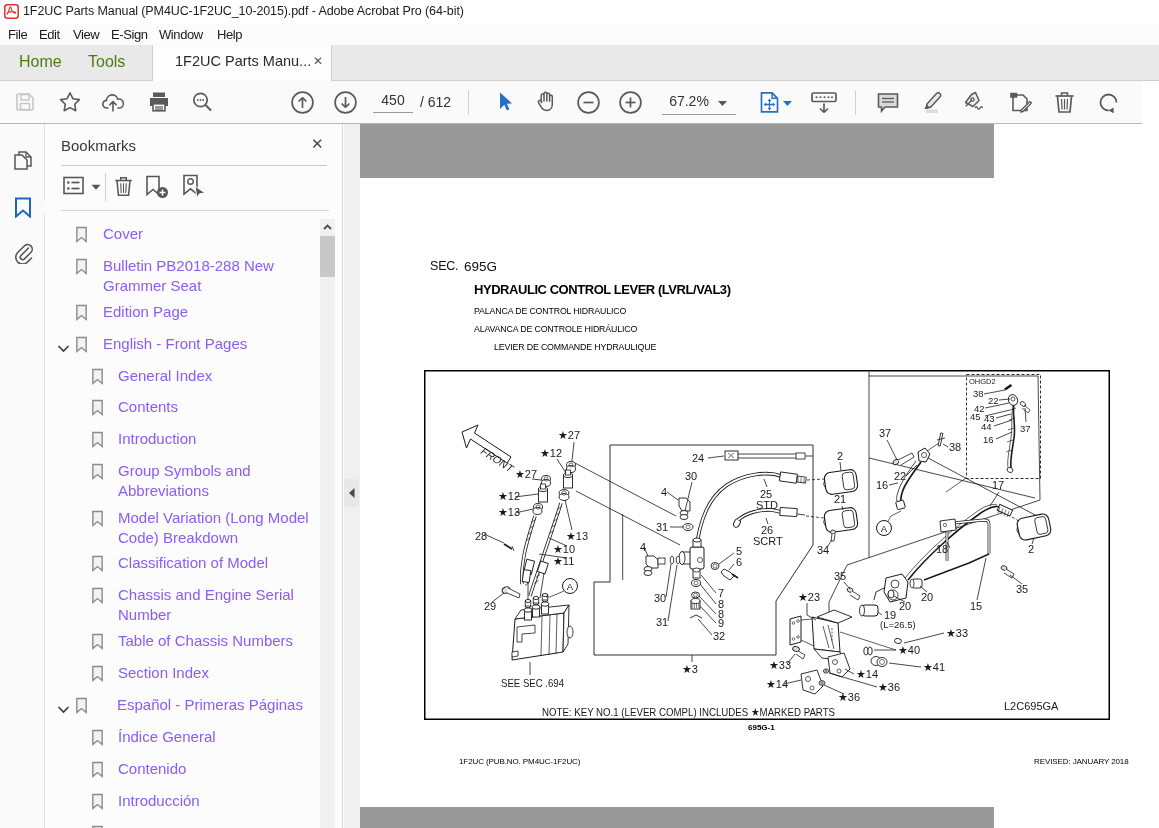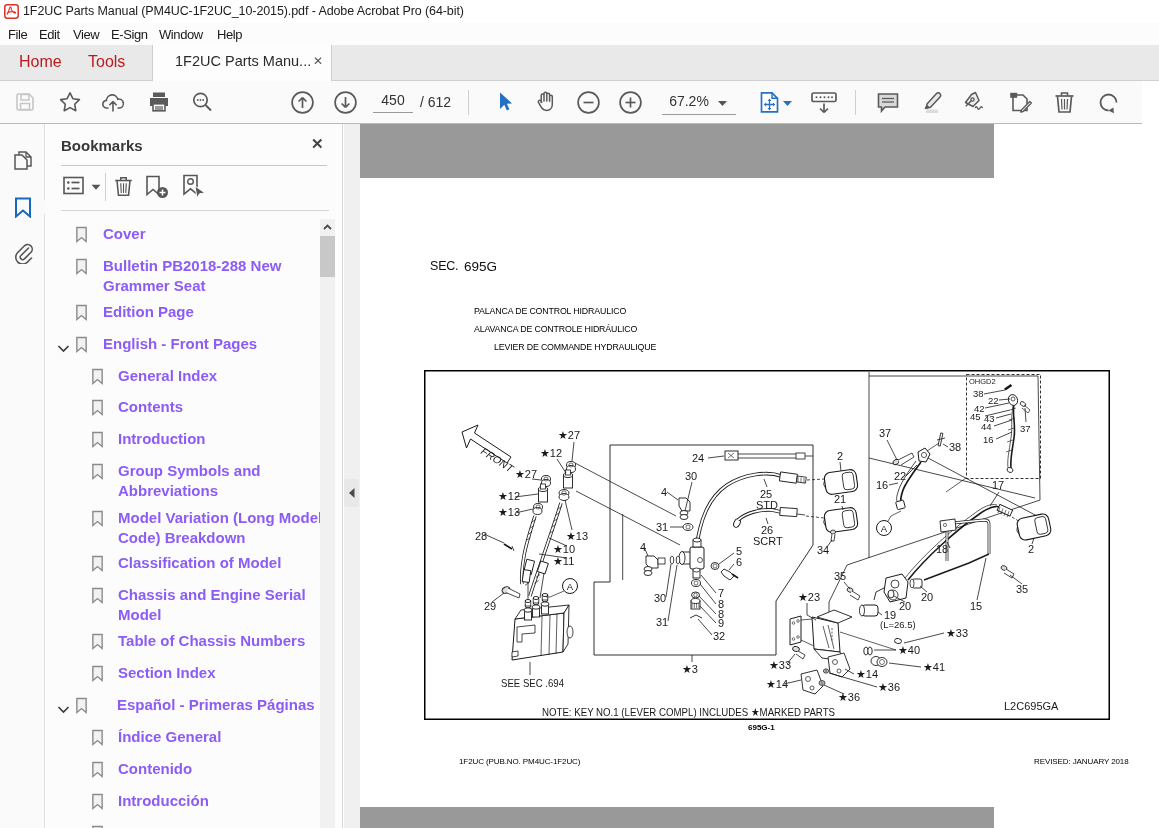--- a/index.html
+++ b/index.html
@@ -10,40 +10,40 @@
   
   #titlebar { left:0; top:0; width:1159px; height:23px; background:#fff;text-align:right; }
   #titlebar .txt { position:absolute; left:23px; top:4px; font-size:12.5px; letter-spacing:-0.1px; color:#1c1c1c; }
 
   
   #menubar { left:0; top:23px; width:1159px; height:22px; background:#fcfcfc; }
   #menubar span { position:absolute; top:4px; font-size:13px; letter-spacing:-0.4px; color:#1a1a1a; }
 
   
   #tabbar { left:0; top:45px; width:1159px; height:36px; background:#e9e9e9; border-bottom:1px solid #cfcfcf; }
-  #tabbar .lbl { position:absolute; top:8px; font-size:15.5px; color:#b91c1c; }
+  #tabbar .lbl { position:absolute; top:8px; font-size:15.5px; color:#4d7c0f; }
   #tab-active { position:absolute; left:152px; top:0; width:180px; height:37px; background:#fdfdfd; border-left:1px solid #cfcfcf; border-right:1px solid #cfcfcf; }
   #tab-active .t { position:absolute; left:22px; top:8px; font-size:14.5px; color:#2b2b2b; }
   #tab-active .x { position:absolute; left:160px; top:9px; font-size:12px; color:#555; }
 
   
   #toolbar { left:0; top:81px; width:1142px; height:43px; background:#fafafa; border-bottom:1px solid #b9b9b9; }
   .sep { position:absolute; top:9px; width:1px; height:25px; background:#d0d0d0; }
   .ticon { position:absolute; top:0; }
   #pagenum { position:absolute; left:373px; top:11px; width:40px; text-align:center; font-size:14px; color:#333; border-bottom:1px solid #9a9a9a; height:21px; }
   #pagetotal { position:absolute; left:420px; top:13px; font-size:14px; color:#333; }
   #zoomval { position:absolute; left:664px; top:12px; width:50px; text-align:center; font-size:14px; color:#333; }
   #zoomunder { position:absolute; left:662px; top:33px; width:74px; height:1px; background:#9a9a9a; }
 
   
   #rail { left:0; top:124px; width:45px; height:704px; background:#fafafa; }
   #rail .rline { position:absolute; left:44px; top:0; width:1px; height:704px; background:#e0e0e0; }
 
   
-  #panel { left:45px; top:124px; width:298px; height:704px; background:#fcfcfc; border-right:1px solid #d8d8d8; overflow:hidden;font-weight:bold; }
+  #panel { left:45px; top:124px; width:298px; height:704px; background:#fcfcfc; border-right:1px solid #d8d8d8; overflow:hidden; }
   #panel .hdr { position:absolute; left:16px; top:13px; font-size:15px; color:#383838; }
   #panel .hx { position:absolute; left:266px; top:11px; font-size:15px; color:#444; }
   #panel .hline { position:absolute; left:16px; top:41px; width:266px; height:1px; background:#c9c9c9; }
   #panel .tline { position:absolute; left:16px; top:86px; width:268px; height:1px; background:#d4d4d4; }
   #tree { position:absolute; left:0; top:87px; width:275px; height:617px; overflow:hidden; font-size:15px; color:#8b5cf6; }
   .bk { position:absolute; white-space:nowrap; }
   .bkic { position:absolute; width:13px; height:17px; }
   
   #pscroll { position:absolute; left:275px; top:95px; width:15px; height:609px; background:#f1f1f1; }
   #pscroll .thumb { position:absolute; left:0px; top:17px; width:15px; height:41px; background:#c8c8c8; }
@@ -326,21 +326,21 @@
       <div class="bk" style="left:73px;top:298px">Model Variation (Long Model</div>
       <div class="bk" style="left:73px;top:318px">Code) Breakdown</div>
       <svg class="bkic" style="left:46px;top:344px" width="14" height="18" viewBox="0 0 14 18">
         <path d="M2 1.5 H12 V16.5 L7 12.3 L2 16.5 Z" fill="#f2f2f2" stroke="#8a8a8a" stroke-width="1.5"></path>
       </svg>
       <div class="bk" style="left:73px;top:343px">Classification of Model</div>
       <svg class="bkic" style="left:46px;top:376px" width="14" height="18" viewBox="0 0 14 18">
         <path d="M2 1.5 H12 V16.5 L7 12.3 L2 16.5 Z" fill="#f2f2f2" stroke="#8a8a8a" stroke-width="1.5"></path>
       </svg>
       <div class="bk" style="left:73px;top:375px">Chassis and Engine Serial</div>
-      <div class="bk" style="left:73px;top:395px">Model</div>
+      <div class="bk" style="left:73px;top:395px">Number</div>
       <svg class="bkic" style="left:46px;top:422px" width="14" height="18" viewBox="0 0 14 18">
         <path d="M2 1.5 H12 V16.5 L7 12.3 L2 16.5 Z" fill="#f2f2f2" stroke="#8a8a8a" stroke-width="1.5"></path>
       </svg>
       <div class="bk" style="left:73px;top:421px">Table of Chassis Numbers</div>
       <svg class="bkic" style="left:46px;top:454px" width="14" height="18" viewBox="0 0 14 18">
         <path d="M2 1.5 H12 V16.5 L7 12.3 L2 16.5 Z" fill="#f2f2f2" stroke="#8a8a8a" stroke-width="1.5"></path>
       </svg>
       <div class="bk" style="left:73px;top:453px">Section Index</div>
       <svg class="bkic" style="left:12px;top:490px" width="13" height="9" viewBox="0 0 13 9">
         <path d="M1.5 2 L6.5 7 L11.5 2" fill="none" stroke="#3a3a3a" stroke-width="1.6"></path>
@@ -377,20 +377,21 @@
   <div id="collapse"></div>
   <svg class="abs" style="left:3px;top:363px" width="9" height="12" viewBox="0 0 9 12">
       <path d="M7.5 1 L2 6 L7.5 11 Z" fill="#4a4a4a"></path>
     </svg>
 </div>
 
 <div class="abs" id="doc">
   <div id="page">
     <div class="sec">SEC.</div>
     <div class="secn">695G</div>
+    <div class="h1">HYDRAULIC CONTROL LEVER (LVRL/VAL3)</div>
     <div class="s1">PALANCA DE CONTROL HIDRAULICO</div>
     <div class="s2">ALAVANCA DE CONTROLE HIDRÁULICO</div>
     <div class="s3">LEVIER DE COMMANDE HYDRAULIQUE</div>
     <svg id="diagram" style="position:absolute;left:64px;top:192px" width="686" height="350" viewBox="0 0 686 350">
         <rect x="0.75" y="0.75" width="684.5" height="348.5" fill="none" stroke="#000" stroke-width="1.5"></rect>
         <path d="M38,62 54,55 50.5,63 87,87 83,93 46.5,69 42.5,78 Z" fill="none" stroke="#1a1a1a" stroke-width="1"></path>
         <text x="56" y="83" font-size="10.5" font-style="italic" fill="#1a1a1a" transform="rotate(33 56 83)">FRONT</text>
         <path d="M186,212 186,75 389,75 389,175 352,231 352,285 170,285 170,212 186,212" fill="none" stroke="#1a1a1a" stroke-width="0.9"></path>
         <line x1="198.7" y1="144" x2="198.7" y2="210" stroke="#1a1a1a" stroke-width="0.8" fill="none"></line>
         <line x1="445" y1="2" x2="445" y2="188" stroke="#1a1a1a" stroke-width="0.8" fill="none"></line>

